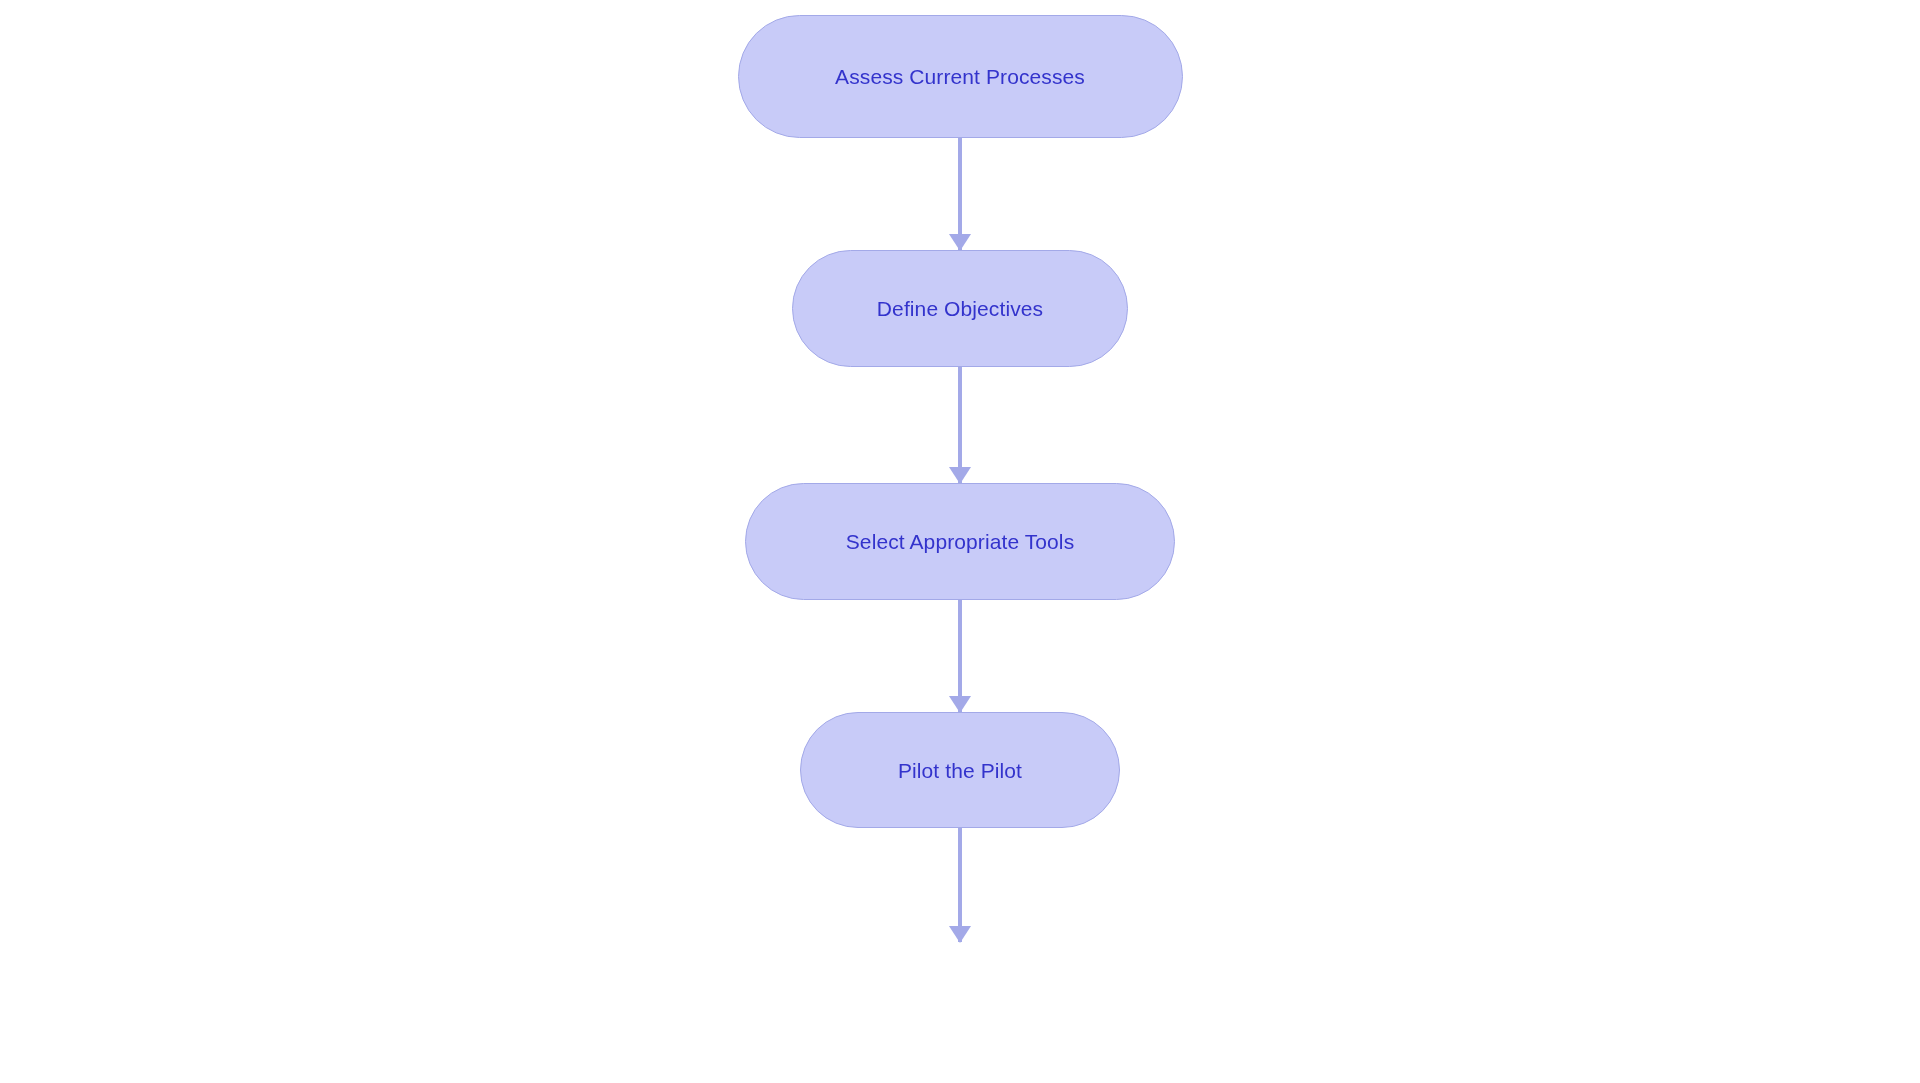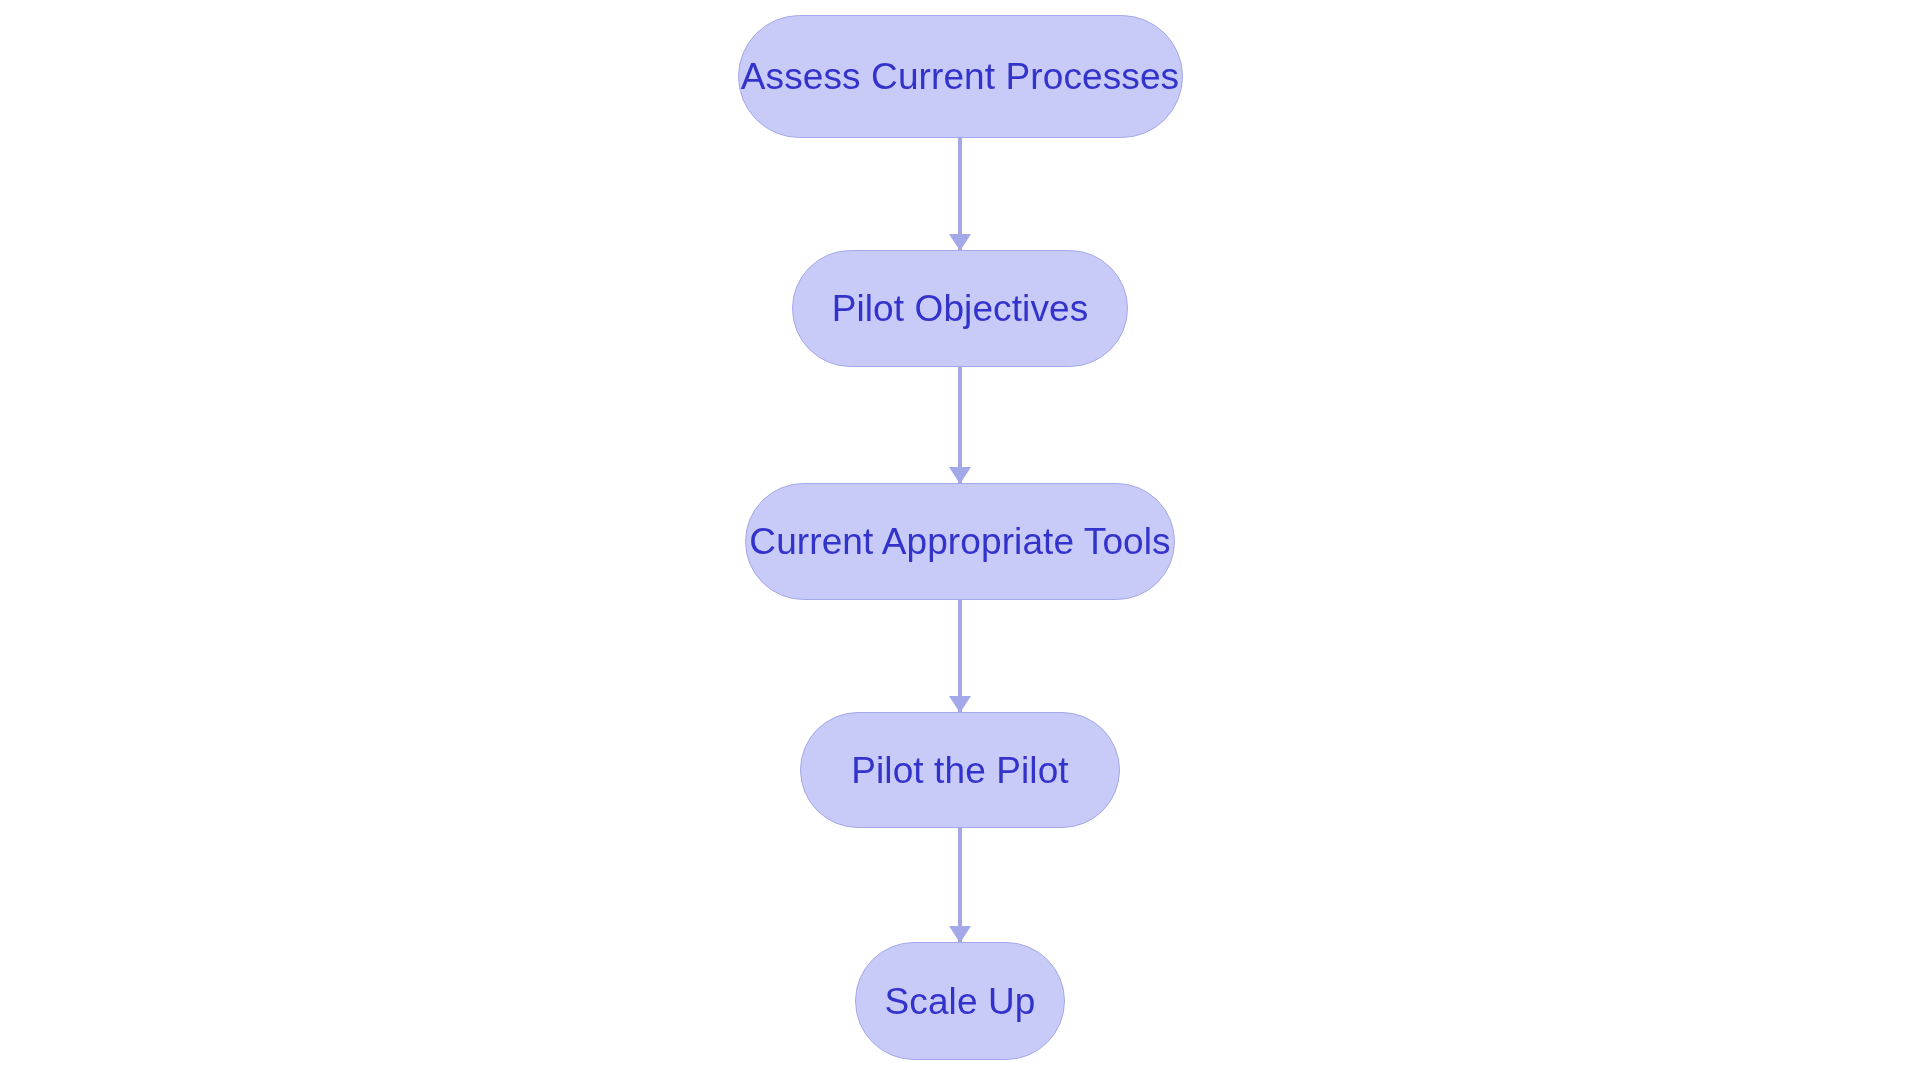--- a/index.html
+++ b/index.html
@@ -31,21 +31,21 @@
   }
   .flow-node {
     box-sizing: border-box;
     display: flex;
     align-items: center;
     justify-content: center;
     background: #c8cbf8;
     border: 1.6px solid #a3a9e8;
     border-radius: 9999px;
     color: #3333cc;
-    font-size: 37px;
+    font-size: 21px;
     font-weight: 400;
     letter-spacing: 0.1px;
     white-space: nowrap;
     line-height: 1;
     padding: 0 42px;
   }
   .flow-node-label {
     pointer-events: none;
   }
   .flow-connector {
@@ -75,41 +75,38 @@
 
     <div class="flow-node" style="width:445px;height:123px">
       <span class="flow-node-label">Assess Current Processes</span>
     </div>
 
     <div class="flow-connector" style="height:112px">
       <span class="arrow-head"></span>
     </div>
 
     <div class="flow-node" style="width:336px;height:117px">
-      <span class="flow-node-label">Pilot Objectives</span>
+      <span class="flow-node-label">Define Objectives</span>
     </div>
 
     <div class="flow-connector" style="height:116px">
       <span class="arrow-head"></span>
     </div>
 
     <div class="flow-node" style="width:430px;height:117px">
-      <span class="flow-node-label">Current Appropriate Tools</span>
+      <span class="flow-node-label">Select Appropriate Tools</span>
     </div>
 
     <div class="flow-connector" style="height:112px">
       <span class="arrow-head"></span>
     </div>
 
     <div class="flow-node" style="width:320px;height:116px">
       <span class="flow-node-label">Pilot the Pilot</span>
     </div>
 
     <div class="flow-connector" style="height:114px">
       <span class="arrow-head"></span>
     </div>
 
-    <div class="flow-node" style="width:210px;height:118px">
-      <span class="flow-node-label">Scale Up</span>
-    </div>
 
   </div>
 </div>
 
 </body></html>

